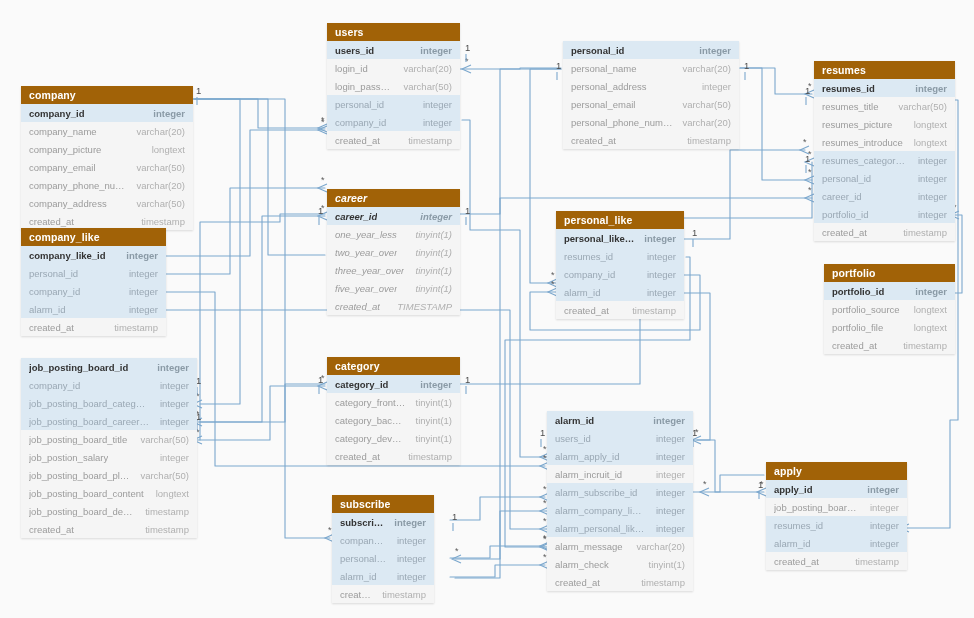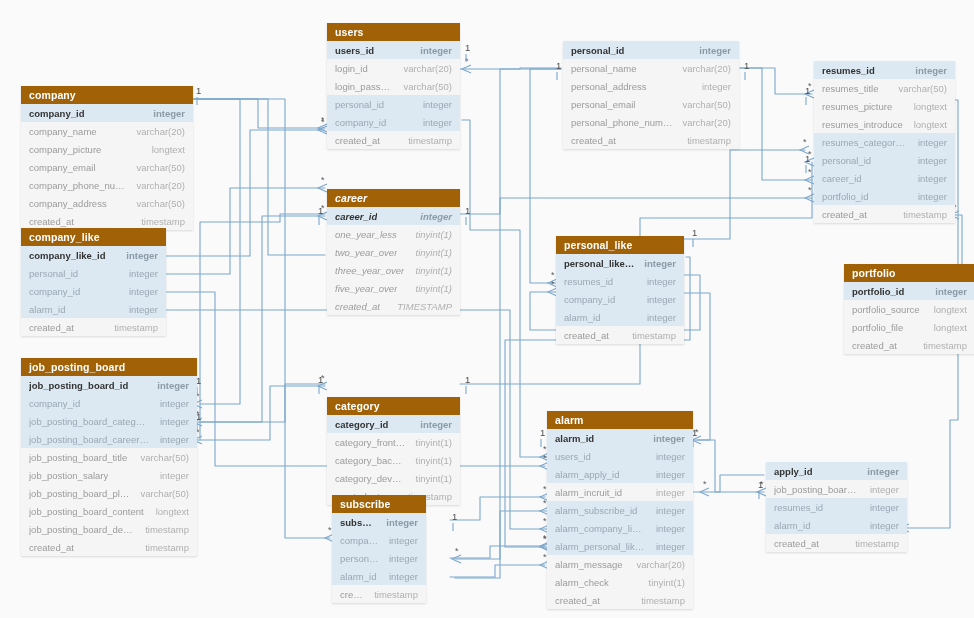--- a/index.html
+++ b/index.html
@@ -414,20 +414,21 @@
         <div class="row">
           <span class="col-name">personal_phone_number</span>
           <span class="col-type">varchar(20)</span>
         </div>
         <div class="row">
           <span class="col-name">created_at</span>
           <span class="col-type">timestamp</span>
         </div>
       </div>
       <div class="table-box" style="left: 814px; top: 61px; width: 141px;">
+        <div class="tbl-header">resumes</div>
         <div class="row pk">
           <span class="col-name">resumes_id</span>
           <span class="col-type">integer</span>
         </div>
         <div class="row">
           <span class="col-name">resumes_title</span>
           <span class="col-type">varchar(50)</span>
         </div>
         <div class="row">
           <span class="col-name">resumes_picture</span>
@@ -501,21 +502,21 @@
         </div>
         <div class="row">
           <span class="col-name">five_year_over</span>
           <span class="col-type">tinyint(1)</span>
         </div>
         <div class="row">
           <span class="col-name">created_at</span>
           <span class="col-type">TIMESTAMP</span>
         </div>
       </div>
-      <div class="table-box" style="left: 556px; top: 211px; width: 128px; margin-top: 25px;">
+      <div class="table-box" style="left: 556px; top: 211px; width: 128px;">
         <div class="tbl-header">personal_like</div>
         <div class="row pk">
           <span class="col-name">personal_like_id</span>
           <span class="col-type">integer</span>
         </div>
         <div class="row fk">
           <span class="col-name">resumes_id</span>
           <span class="col-type">integer</span>
         </div>
         <div class="row fk">
@@ -524,41 +525,40 @@
         </div>
         <div class="row fk">
           <span class="col-name">alarm_id</span>
           <span class="col-type">integer</span>
         </div>
         <div class="row">
           <span class="col-name">created_at</span>
           <span class="col-type">timestamp</span>
         </div>
       </div>
-      <div class="table-box" style="left: 824px; top: 264px; width: 131px; margin-left: 20px;">
+      <div class="table-box" style="left: 824px; top: 264px; width: 131px;">
         <div class="tbl-header">portfolio</div>
         <div class="row pk">
           <span class="col-name">portfolio_id</span>
           <span class="col-type">integer</span>
         </div>
         <div class="row">
           <span class="col-name">portfolio_source</span>
           <span class="col-type">longtext</span>
         </div>
         <div class="row">
           <span class="col-name">portfolio_file</span>
           <span class="col-type">longtext</span>
         </div>
         <div class="row">
           <span class="col-name">created_at</span>
           <span class="col-type">timestamp</span>
         </div>
       </div>
       <div class="table-box" style="left: 21px; top: 358px; width: 176px;">
-        <div class="tbl-header">job_posting_board</div>
         <div class="row pk">
           <span class="col-name">job_posting_board_id</span>
           <span class="col-type">integer</span>
         </div>
         <div class="row fk">
           <span class="col-name">company_id</span>
           <span class="col-type">integer</span>
         </div>
         <div class="row fk">
           <span class="col-name">job_posting_board_category_id</span>
@@ -586,21 +586,21 @@
         </div>
         <div class="row">
           <span class="col-name">job_posting_board_deadline</span>
           <span class="col-type">timestamp</span>
         </div>
         <div class="row">
           <span class="col-name">created_at</span>
           <span class="col-type">timestamp</span>
         </div>
       </div>
-      <div class="table-box" style="left: 327px; top: 357px; width: 133px; margin-top: 40px;">
+      <div class="table-box" style="left: 327px; top: 357px; width: 133px;">
         <div class="tbl-header">category</div>
         <div class="row pk">
           <span class="col-name">category_id</span>
           <span class="col-type">integer</span>
         </div>
         <div class="row">
           <span class="col-name">category_frontend</span>
           <span class="col-type">tinyint(1)</span>
         </div>
         <div class="row">
@@ -610,21 +610,20 @@
         <div class="row">
           <span class="col-name">category_devops</span>
           <span class="col-type">tinyint(1)</span>
         </div>
         <div class="row">
           <span class="col-name">created_at</span>
           <span class="col-type">timestamp</span>
         </div>
       </div>
       <div class="table-box" style="left: 547px; top: 411px; width: 146px;">
-        <div class="tbl-header">alarm</div>
         <div class="row pk">
           <span class="col-name">alarm_id</span>
           <span class="col-type">integer</span>
         </div>
         <div class="row fk">
           <span class="col-name">users_id</span>
           <span class="col-type">integer</span>
         </div>
         <div class="row fk">
           <span class="col-name">alarm_apply_id</span>
@@ -652,21 +651,21 @@
         </div>
         <div class="row">
           <span class="col-name">alarm_check</span>
           <span class="col-type">tinyint(1)</span>
         </div>
         <div class="row">
           <span class="col-name">created_at</span>
           <span class="col-type">timestamp</span>
         </div>
       </div>
-      <div class="table-box" style="left: 332px; top: 495px; width: 94px;">
+      <div class="table-box" style="left: 332px; top: 495px; width: 102px;">
         <div class="tbl-header">subscribe</div>
         <div class="row pk">
           <span class="col-name">subscribe_id</span>
           <span class="col-type">integer</span>
         </div>
         <div class="row fk">
           <span class="col-name">company_id</span>
           <span class="col-type">integer</span>
         </div>
         <div class="row fk">
@@ -676,20 +675,21 @@
         <div class="row fk">
           <span class="col-name">alarm_id</span>
           <span class="col-type">integer</span>
         </div>
         <div class="row">
           <span class="col-name">created_at</span>
           <span class="col-type">timestamp</span>
         </div>
       </div>
       <div class="table-box" style="left: 766px; top: 462px; width: 141px;">
+        <div class="tbl-header">apply</div>
         <div class="row pk">
           <span class="col-name">apply_id</span>
           <span class="col-type">integer</span>
         </div>
         <div class="row">
           <span class="col-name">job_posting_board_id</span>
           <span class="col-type">integer</span>
         </div>
         <div class="row fk">
           <span class="col-name">resumes_id</span>

